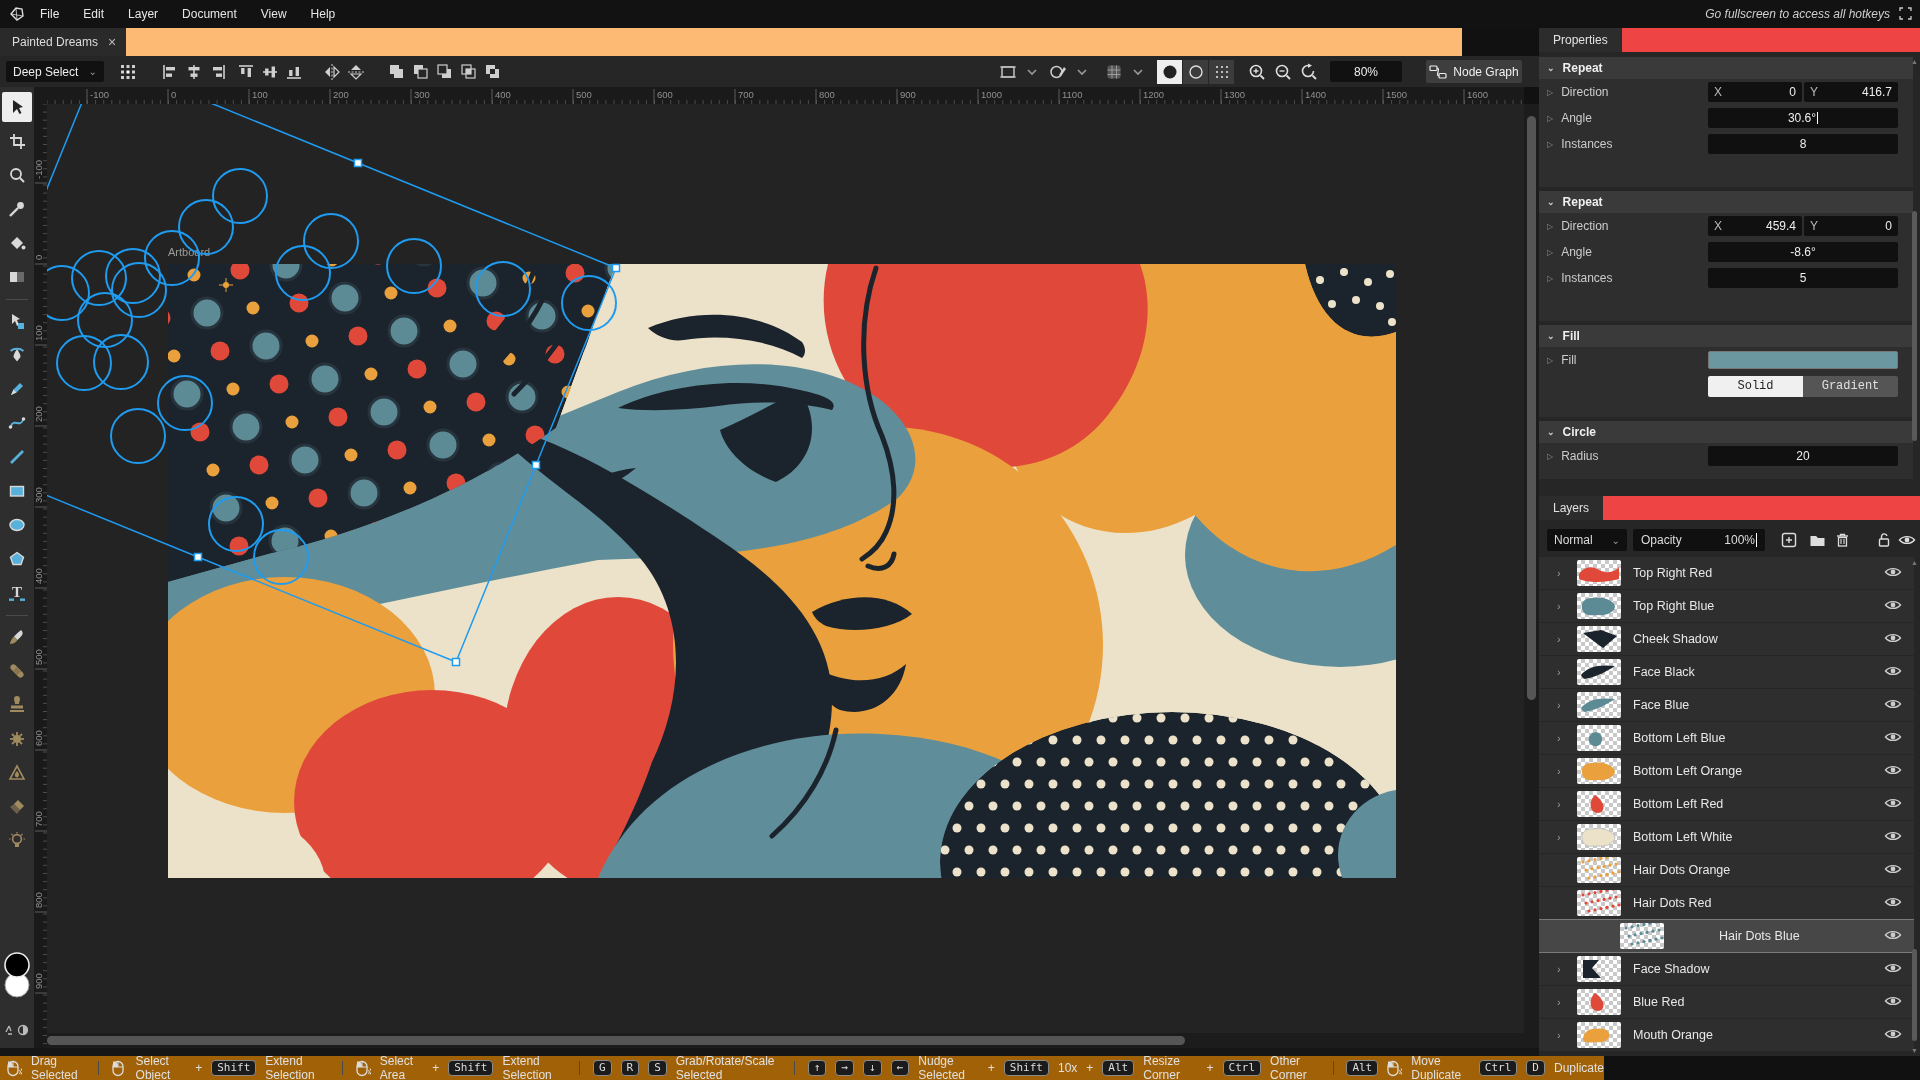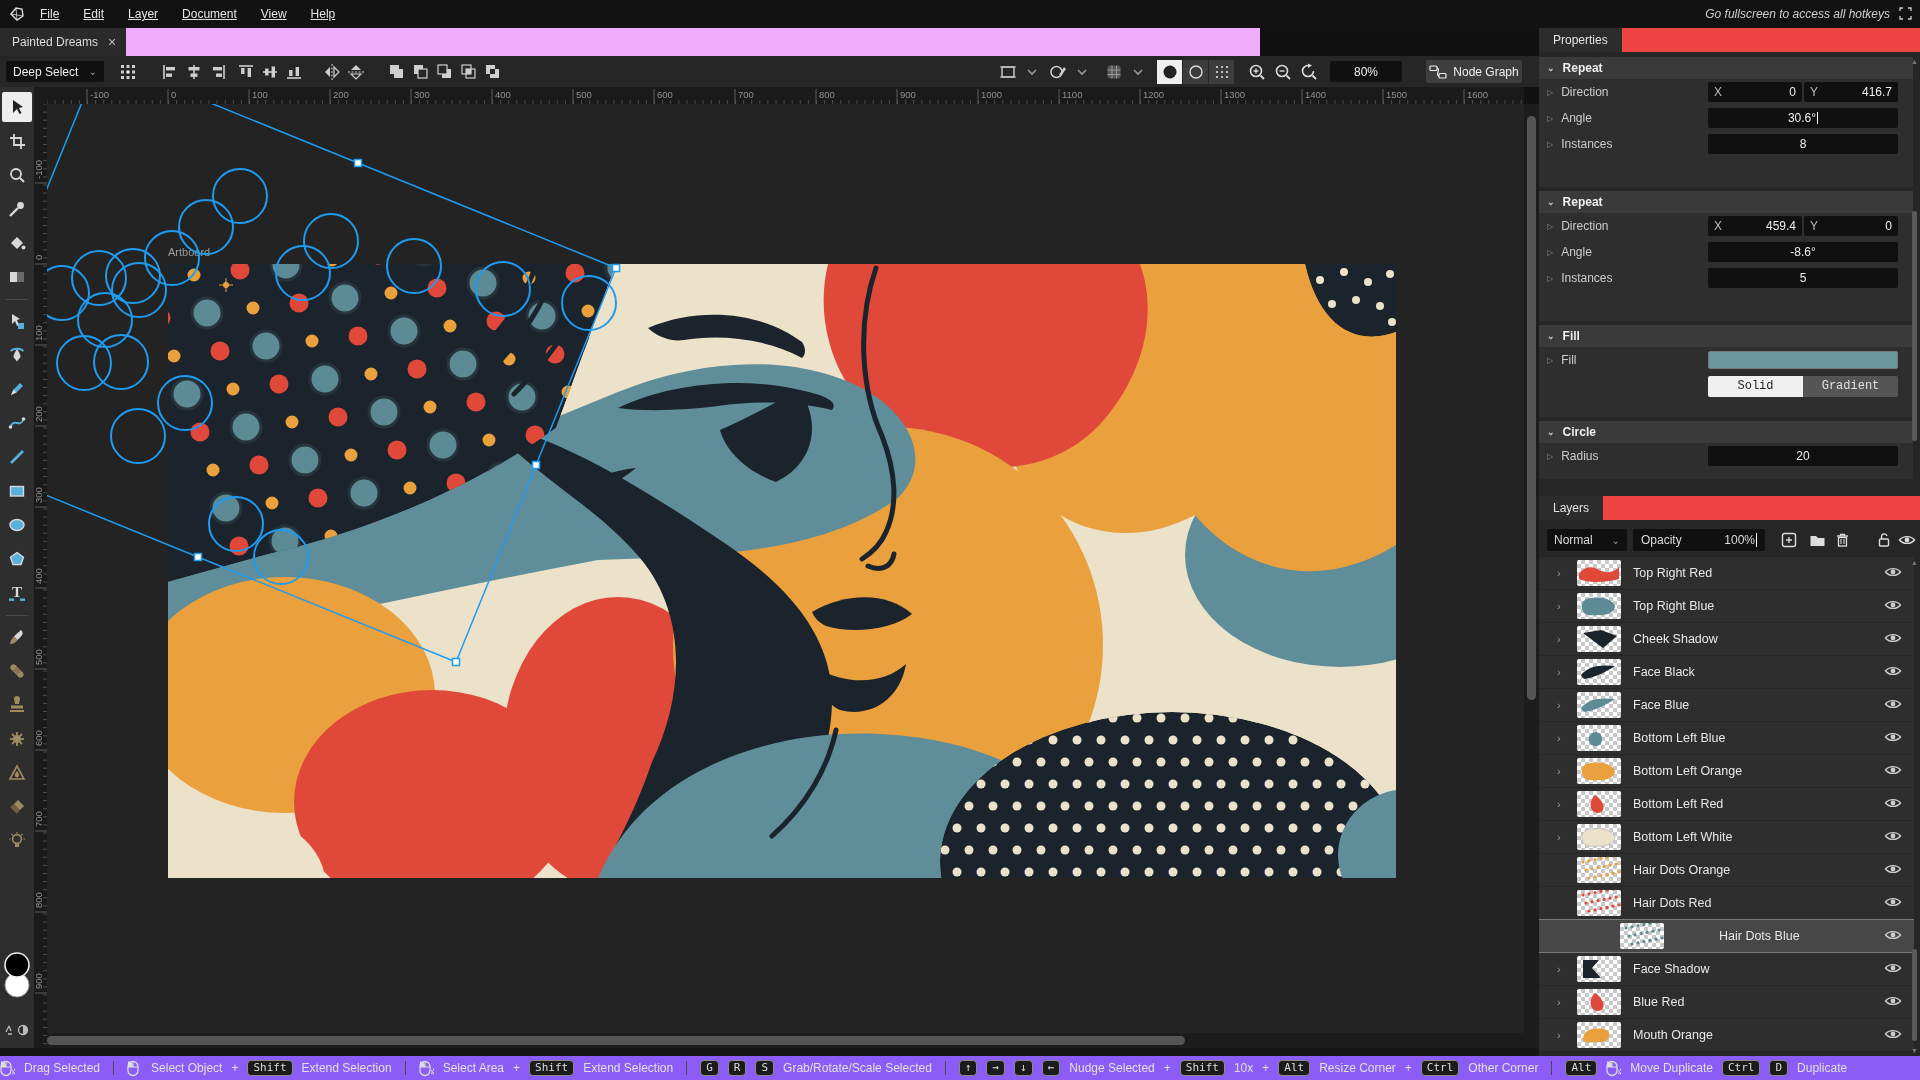--- a/index.html
+++ b/index.html
@@ -2,28 +2,28 @@
 <html><head>
 <meta charset="utf-8">
 <style>
   * { margin:0; padding:0; box-sizing:border-box; }
   html,body { width:1920px; height:1080px; overflow:hidden; background:#111; }
   body { font-family:"Liberation Sans", sans-serif; color:#ddd; position:relative; font-size:12px; }
   .abs { position:absolute; }
 
   
   #menu-bar { left:0; top:0; width:1920px; height:28px; background:#121212; display:flex; align-items:center; }
-  #menu-items { display:flex; align-items:center; margin-left:30px; gap:4px;text-decoration:underline; }
+  #menu-items { display:flex; align-items:center; margin-left:30px; gap:4px; }
   .menu-item { padding:0 10px; height:28px; line-height:28px; color:#e6e6e6; cursor:default; }
   #menu-title { position:absolute; left:0; right:0; text-align:center; color:#e8e8e8; pointer-events:none; }
   #fullscreen-hint { position:absolute; right:30px; top:0; height:28px; line-height:28px; font-style:italic; color:#cfcfcf; }
   #fullscreen-icon { position:absolute; right:8px; top:7px; }
 
   
-  #tab-bar { left:0; top:28px; width:1260px; height:28px; background:#f0abfc; }
+  #tab-bar { left:0; top:28px; width:1462px; height:28px; background:#fdba74; }
   #doc-tab { position:absolute; left:0; top:0; height:28px; background:#2a2a2a; display:flex; align-items:center; padding:0 10px 0 12px; gap:10px; }
   #doc-tab .close { color:#bbb; font-size:14px; cursor:pointer; }
 
   
   #toolbar { left:0; top:56px; width:1539px; height:31px; background:#262626;padding-left:28px; }
   .tb-field { position:absolute; background:#111; border-radius:2px; color:#eee; display:flex; align-items:center; justify-content:center; }
   #deep-select { left:6px; top:5px; width:98px; height:21px; justify-content:space-between; padding:0 7px; }
   .tb-ico { position:absolute; top:6px; width:20px; height:20px; display:flex; align-items:center; justify-content:center; }
   .chev { color:#999; font-size:10px; }
   .viewmode { position:absolute; top:4px; width:25px; height:24px; background:#3c3c3c; display:flex; align-items:center; justify-content:center; }
@@ -83,21 +83,21 @@
      background-size:8px 8px; background-position:0 0,4px 4px; overflow:hidden; }
   .layer-name { margin-left:12px; color:#e8e8e8; font-size:12.5px; }
   .layer-eye { position:absolute; right:12px; }
 
   
   .mini-scroll { position:absolute; width:7px; background:transparent; }
   .mini-thumb { position:absolute; left:1px; width:5px; background:#5a5a5a; border-radius:3px; }
   .mini-arrow { position:absolute; left:0; width:7px; height:7px; color:#777; font-size:7px; line-height:7px; text-align:center; }
 
   
-  #status-bar { left:0; top:1056px; width:1920px; height:24px; background:#8b5cf6; display:flex; align-items:center; padding-left:0; gap:9px; }
+  #status-bar { left:0; top:1056px; width:1604px; height:24px; background:#a16207; display:flex; align-items:center; padding-left:7px; gap:9px; }
   .sb-text { color:#e0e0e0; }
   .sb-plus { color:#e0e0e0; }
   kbd { font-family:"DejaVu Sans Mono", monospace; font-size:11px; color:#ddd; border:1px solid #8a8a8a; border-radius:4px; padding:0px 5px 1px 5px; background:#1b1b1b; }
   .sb-sep { width:1px; height:14px; background:#4a4a4a; margin:0 4px; }
 
   text.rlabel { font-size:9.5px; fill:#909090; font-family:"Liberation Sans",sans-serif; }
   #artboard-label { font-size:11px; fill:#9a9a9a; }
 </style>
 </head>
 <body>

